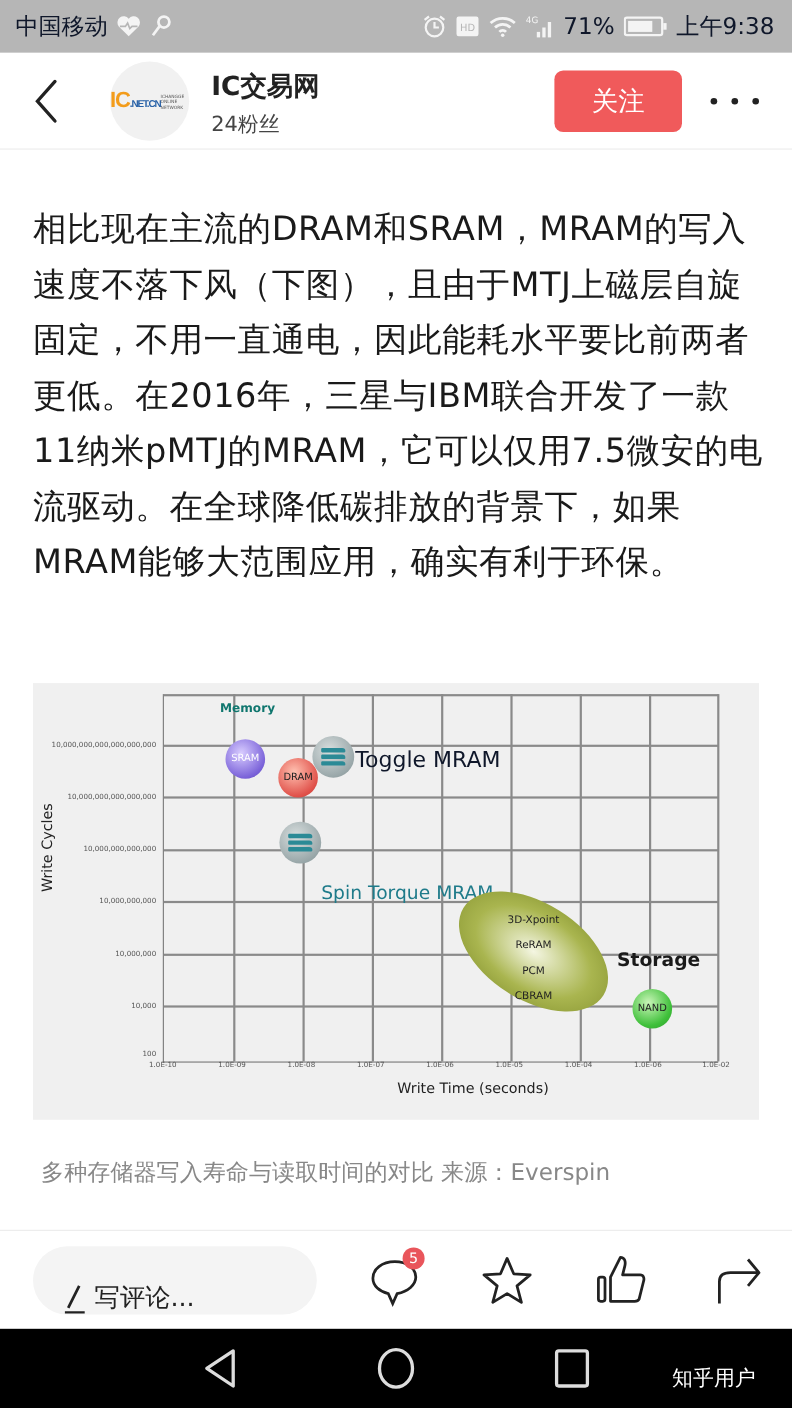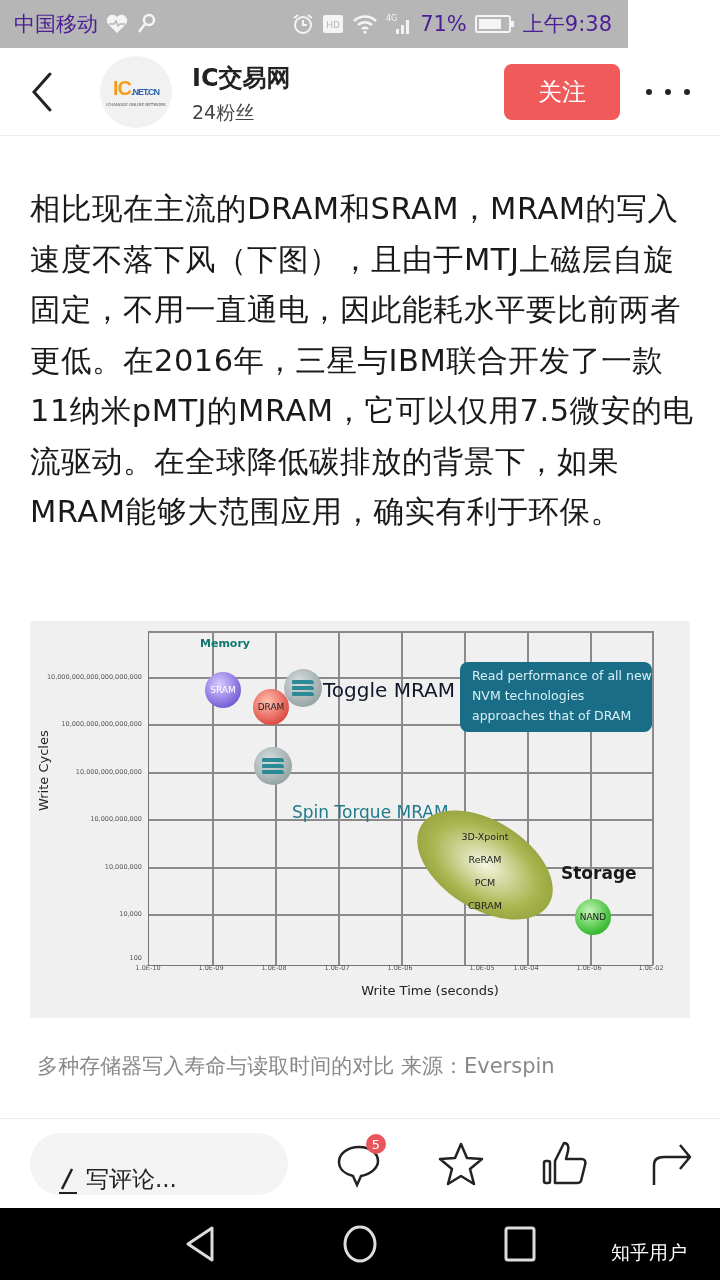--- a/index.html
+++ b/index.html
@@ -1,21 +1,21 @@
 <!DOCTYPE html>
 <html><head>
 <meta charset="utf-8">
 <style>
   * { box-sizing: border-box; margin: 0; padding: 0; }
   html, body { width: 720px; height: 1280px; overflow: hidden; background: #fff; font-family: "DejaVu Sans", "Liberation Sans", sans-serif; }
-  .status-bar { position: absolute; left: 0; top: 0; width: 628px; height: 48px; background: #b6b6b6; color: #4c1d95; font-size: 21px; display: flex; align-items: center; justify-content: space-between; padding: 0 16px 0 14px; }
+  .status-bar { position: absolute; left: 0; top: 0; width: 720px; height: 48px; background: #b6b6b6; color: #0f172a; font-size: 21px; display: flex; align-items: center; justify-content: space-between; padding: 0 16px 0 14px; }
   .sb-left, .sb-right { display: flex; align-items: center; gap: 8px; }
   .header { position: absolute; left: 0; top: 48px; width: 720px; height: 88px; background: #fff; border-bottom: 1px solid #ececec; }
   .back-btn { position: absolute; left: 24px; top: 22px; width: 40px; height: 44px; }
-  .avatar { position: absolute; left: 100px; top: 8px; width: 72px; height: 72px; border-radius: 50%; background: #f1f1f1; display: flex; flex-direction: column; align-items: center; justify-content: center; }
+  .avatar { position: absolute; left: 100px; top: 8px; width: 72px; height: 72px; border-radius: 50%; background: #f1f1f1; display: flex; flex-direction: row; align-items: center; justify-content: center; }
   .avatar .logo-main { font-family: "Liberation Sans", sans-serif; font-weight: bold; font-size: 20px; color: #f39c1b; letter-spacing: -1px; line-height: 20px; }
   .avatar .logo-main span { font-size: 9px; color: #2a63a8; }
   .avatar .logo-sub { font-size: 4px; color: #555; }
   .acct-name { position: absolute; left: 192px; top: 14px; font-size: 24px; font-weight: bold; color: #222; }
   .acct-fans { position: absolute; left: 192px; top: 52px; font-size: 19px; color: #444; }
   .follow-btn { position: absolute; left: 504px; top: 16px; width: 116px; height: 56px; background: #f05a5b; border-radius: 8px; color: #fff; font-size: 24px; display: flex; align-items: center; justify-content: center; }
   .more-btn { position: absolute; left: 646px; top: 30px; width: 44px; height: 28px; display: flex; align-items: center; justify-content: space-between; }
   .more-btn i { width: 6px; height: 6px; border-radius: 50%; background: #222; display: block; }
   .article { position: absolute; left: 30px; top: 184px; width: 665px; font-size: 30.5px; line-height: 50.5px; color: #1a1a1a; letter-spacing: 0.5px; }
   .figure { position: absolute; left: 30px; top: 621px; width: 660px; height: 397px; background: #f0f0f0; }
@@ -139,21 +139,21 @@
   <div class="ytick" style="top:198px">10,000,000,000</div>
   <div class="ytick" style="top:246px">10,000,000</div>
   <div class="ytick" style="top:293px">10,000</div>
   <div class="ytick" style="top:337px">100</div>
 
   <div class="xtick" style="left:118px">1.0E-10</div>
   <div class="xtick" style="left:181px">1.0E-09</div>
   <div class="xtick" style="left:244px">1.0E-08</div>
   <div class="xtick" style="left:307px">1.0E-07</div>
   <div class="xtick" style="left:370px">1.0E-06</div>
-  <div class="xtick" style="left:452px">1.0E-05</div>
+  <div class="xtick" style="left:433px">1.0E-05</div>
   <div class="xtick" style="left:496px">1.0E-04</div>
   <div class="xtick" style="left:559px">1.0E-06</div>
   <div class="xtick" style="left:621px">1.0E-02</div>
 
   <div class="ylabel" style="top:190px">Write Cycles</div>
   <div class="xlabel">Write Time (seconds)</div>
 
   <div class="lbl-memory">Memory</div>
   <div class="lbl-storage">Storage</div>
 
@@ -169,21 +169,20 @@
   <div class="lbl-toggle">Toggle MRAM</div>
   <div class="bubble b-spin">
     <div class="mram-glyph">
         <i style="top:0"></i>
         <i style="top:6px"></i>
         <i style="top:12px"></i>
       </div>
   </div>
   <div class="lbl-spin">Spin Torque MRAM</div>
 
-  <div class="callout">Read performance of all new NVM technologies approaches that of DRAM</div>
 
   <div class="ellipse"></div>
   <div class="nvm-list">
     <div>3D-Xpoint</div>
     <div>ReRAM</div>
     <div>PCM</div>
     <div>CBRAM</div>
   </div>
   <div class="bubble b-nand">NAND</div>
 </div>

